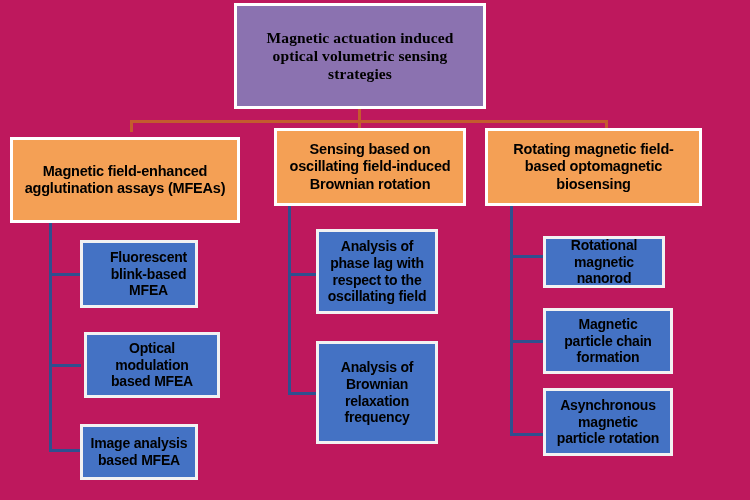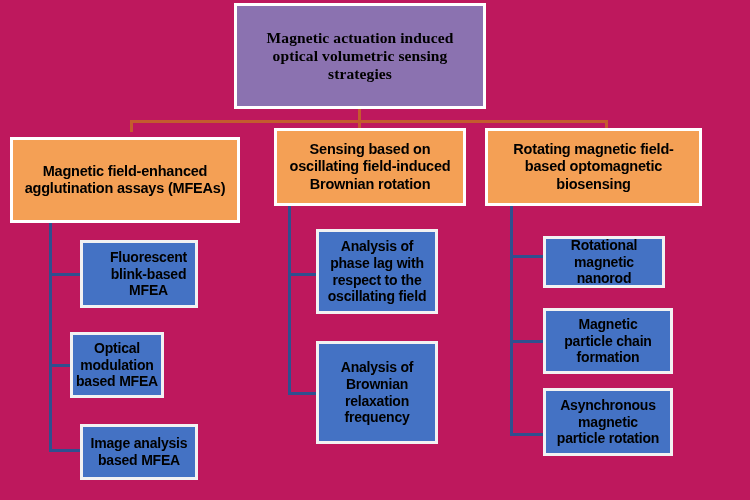--- a/index.html
+++ b/index.html
@@ -94,21 +94,21 @@
 biosensing</div>
 
   <div class="box cat-box" style="left:274px; top:128px; width:192px; height:78px;">Sensing based on
 oscillating field-induced
 Brownian rotation</div>
 
   <div class="box leaf-box" style="left:80px; top:240px; width:118px; height:68px;padding-left:19px;">Fluorescent
 blink-based
 MFEA</div>
 
-  <div class="box leaf-box" style="left:70px; top:332px; width:94px; height:66px;">Optical
+  <div class="box leaf-box" style="left:84px; top:332px; width:136px; height:66px;">Optical
 modulation
 based MFEA</div>
 
   <div class="box leaf-box" style="left:80px; top:424px; width:118px; height:56px;">Image analysis
 based MFEA</div>
 
   <div class="box leaf-box" style="left:316px; top:229px; width:122px; height:85px;">Analysis of
 phase lag with
 respect to the
 oscillating field</div>

